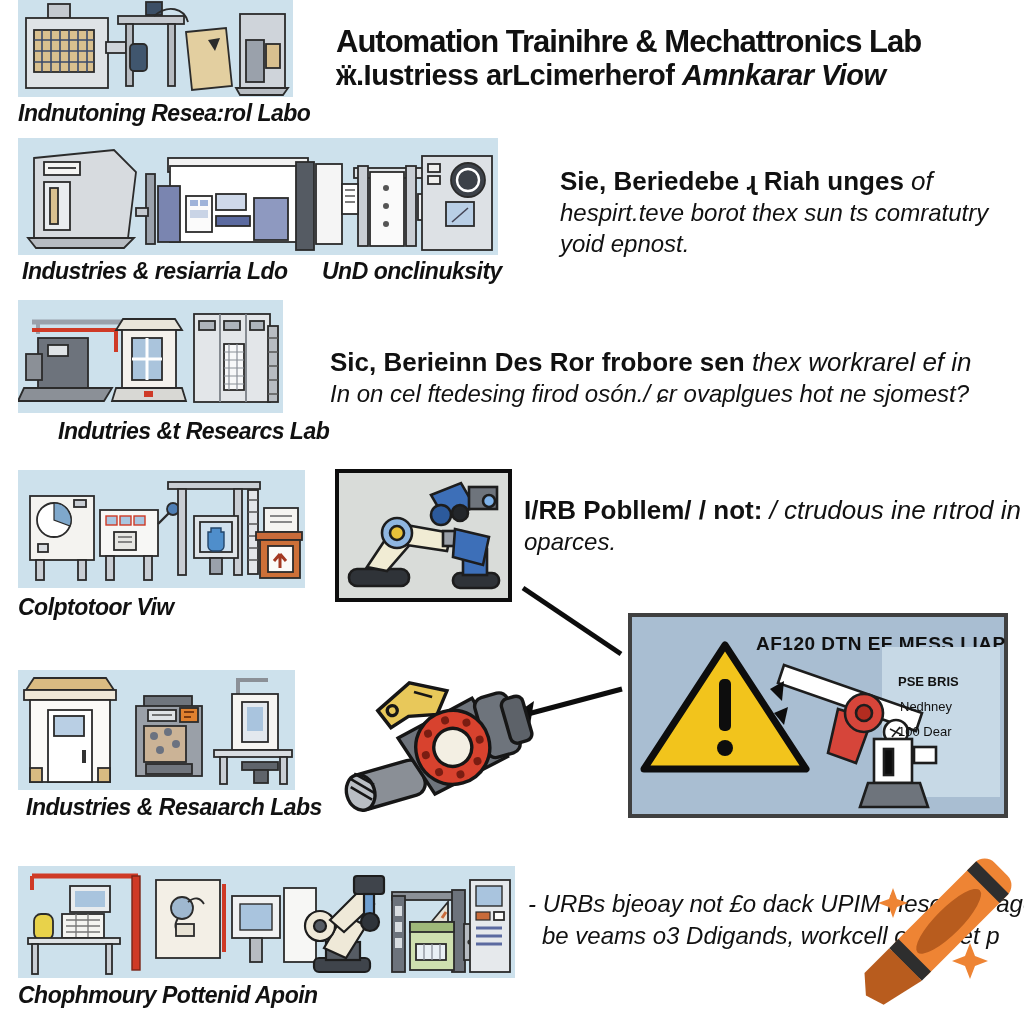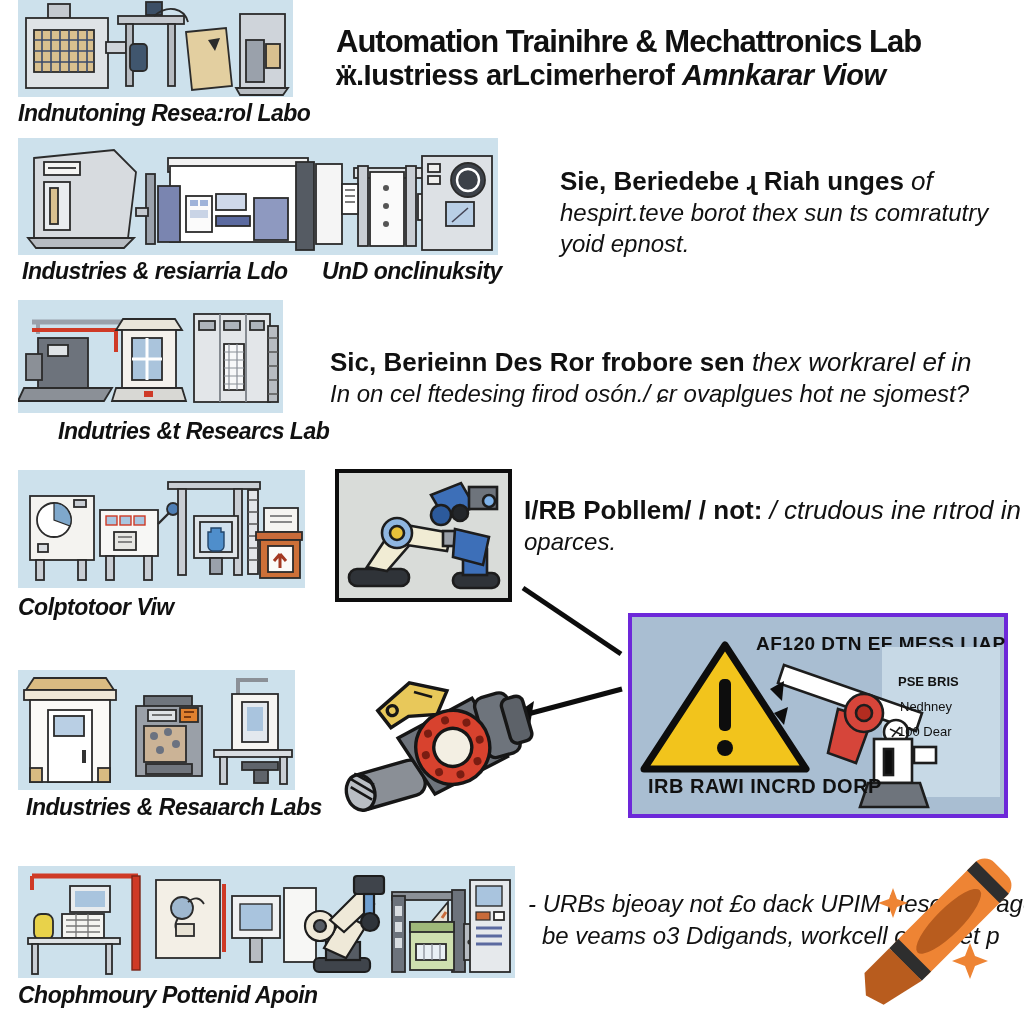--- a/index.html
+++ b/index.html
@@ -12,21 +12,21 @@
   body{position:relative;background:#ffffff;font-family:"Liberation Sans","DejaVu Sans",sans-serif;color:var(--ink);overflow:hidden;}
   .abs{position:absolute;}
   .caption{font-size:23px;font-weight:bold;font-style:italic;letter-spacing:-0.5px;white-space:nowrap;}
   .title1{font-size:31px;font-weight:bold;letter-spacing:-1px;white-space:nowrap;}
   .title2{font-size:29px;font-weight:bold;letter-spacing:-0.5px;white-space:nowrap;}
   .title2 em{}
   .note{font-size:24px;line-height:31px;}
   .note .lead{font-weight:bold;font-style:normal;font-size:26px;}
   .note .it{font-style:italic;}
   .note div{white-space:nowrap;}
-  .warnbox{border:4px solid #6d28d9;background:var(--warning_bg);}
+  .warnbox{border:4px solid #404040;background:var(--warning_bg);}
   .robobox{border:4px solid #0d0d0d;background:#d9dcd9;}
   .warntitle{font-size:19px;font-weight:bold;letter-spacing:0.5px;white-space:nowrap;}
   .warncap{font-size:20px;font-weight:bold;letter-spacing:0.5px;white-space:nowrap;}
   .warnlabel{font-size:13px;font-weight:bold;line-height:25px;white-space:nowrap;}
   svg{display:block;}
   .o{stroke:var(--outline);stroke-width:1.8;}
 </style>
 </head>
 <body>
 
@@ -256,21 +256,20 @@
       <rect x="252" y="132" width="9" height="26" fill="#0d0d0d"></rect>
       <rect x="282" y="130" width="22" height="16" fill="#ffffff"></rect>
       <polygon points="236,166 288,166 296,190 228,190" fill="#6e747c"></polygon>
     </g>
     <polygon points="138,72 152,64 150,84" fill="#0d0d0d"></polygon>
     <polygon points="142,96 156,90 152,108" fill="#0d0d0d"></polygon>
   </svg>
   <div class="abs warnlabel" style="left:266px;top:52px;">PSE BRIS</div>
   <div class="abs warnlabel" style="left:268px;top:77px;font-weight:normal;">Nedhney</div>
   <div class="abs warnlabel" style="left:266px;top:102px;font-weight:normal;">100 Dear</div>
-  <div class="abs warncap" style="left:16px;top:158px;">IRB RAWI INCRD DORP</div>
 </div>
 
 <svg class="abs" style="left:335px;top:655px;" width="215" height="170" viewBox="0 0 215 170">
   <g transform="rotate(-16 105 95)" stroke="#161616" stroke-width="3.4">
     <rect x="8" y="96" width="74" height="36" rx="12" fill="#8a8f96"></rect>
     <ellipse cx="17" cy="114" rx="14" ry="18" fill="#b9bec4"></ellipse>
     <path d="M9,106 L26,124 M11,98 L30,118 M16,94 L32,110" stroke-width="2.6"></path>
     <polygon points="68,72 150,54 168,120 88,136" fill="#6e747c"></polygon>
     <rect x="150" y="56" width="34" height="62" rx="9" fill="#6e747c"></rect>
     <rect x="176" y="64" width="22" height="46" rx="7" fill="#5d6269"></rect>

